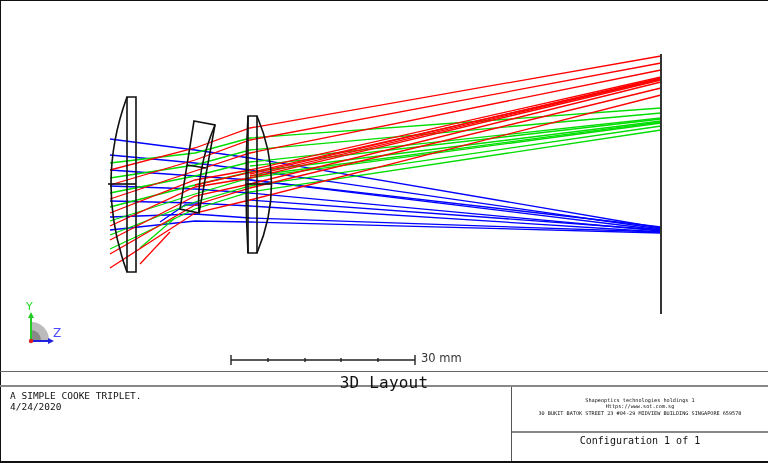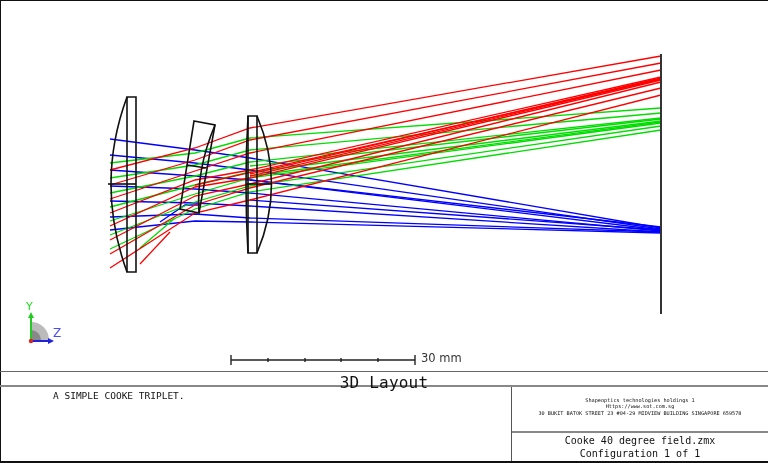--- a/index.html
+++ b/index.html
@@ -2,21 +2,21 @@
 <html><head>
 <meta charset="utf-8">
 <style>
   html, body { margin:0; padding:0; background:#ffffff; }
   body { width:768px; height:463px; position:relative; overflow:hidden; font-family:"DejaVu Sans Mono", monospace; }
   .frame { position:absolute; left:0; top:0; width:768px; height:463px; box-sizing:border-box; border-left:1px solid #111; border-top:1px solid #111; border-bottom:2px solid #111; }
   .plot { position:absolute; left:1px; top:1px; width:767px; height:370px; }
   .caption-bar { position:absolute; left:0; top:371px; width:768px; height:16px; border-top:1px solid #666; border-bottom:2px solid #888; box-sizing:border-box; }
   .caption-bar span { position:absolute; left:0; width:768px; top:1px; text-align:center; font-size:16px; color:#111; letter-spacing:0.2px; }
   .title-left { position:absolute; left:10px; top:390px; font-size:9.5px; line-height:11px; color:#111; }
-  .title-left div { white-space:pre;margin-left:43px; }
+  .title-left div { white-space:pre; }
   .right-block { position:absolute; left:511px; top:387px; width:257px; height:74px; border-left:1px solid #555; box-sizing:border-box; }
   .company { position:absolute; left:0; top:0; width:256px; height:46px; border-bottom:2px solid #888; box-sizing:border-box; text-align:center; font-size:5.2px; line-height:6.3px; color:#111; padding-top:10px; }
   .fileinfo { position:absolute; left:0; top:46px; width:256px; height:28px; text-align:center; font-size:10px; line-height:13px; color:#111; padding-top:1px; }
   .scale-label { position:absolute; left:421px; top:351px; font-family:"DejaVu Sans", sans-serif; font-size:11.5px; color:#333; }
   .axis-y { position:absolute; left:26px; top:300px; font-family:"DejaVu Sans", sans-serif; font-size:11px; color:#22dd22; }
   .axis-z { position:absolute; left:53px; top:326px; font-family:"DejaVu Sans", sans-serif; font-size:12px; color:#4a4aff; }
 </style>
 </head>
 <body>
 
@@ -110,25 +110,25 @@
 <span class="axis-y">Y</span>
 <span class="axis-z">Z</span>
 <span class="scale-label">30 mm</span>
 
 <div class="caption-bar">
   <span>3D Layout</span>
 </div>
 
 <div class="title-left">
   <div>A SIMPLE COOKE TRIPLET.</div>
+  <div>4/24/2020</div>
 </div>
 
 <div class="right-block">
   <div class="company">
     <div>Shapeoptics technologies holdings 1</div>
     <div>Https://www.sot.com.sg</div>
     <div>30 BUKIT BATOK STREET 23 #04-29 MIDVIEW BUILDING SINGAPORE 659578</div>
   </div>
   <div class="fileinfo">
-    <div>Cooke 40 degree field.zmx</div>
     <div>Configuration 1 of 1</div>
   </div>
 </div>
 
 </body></html>

